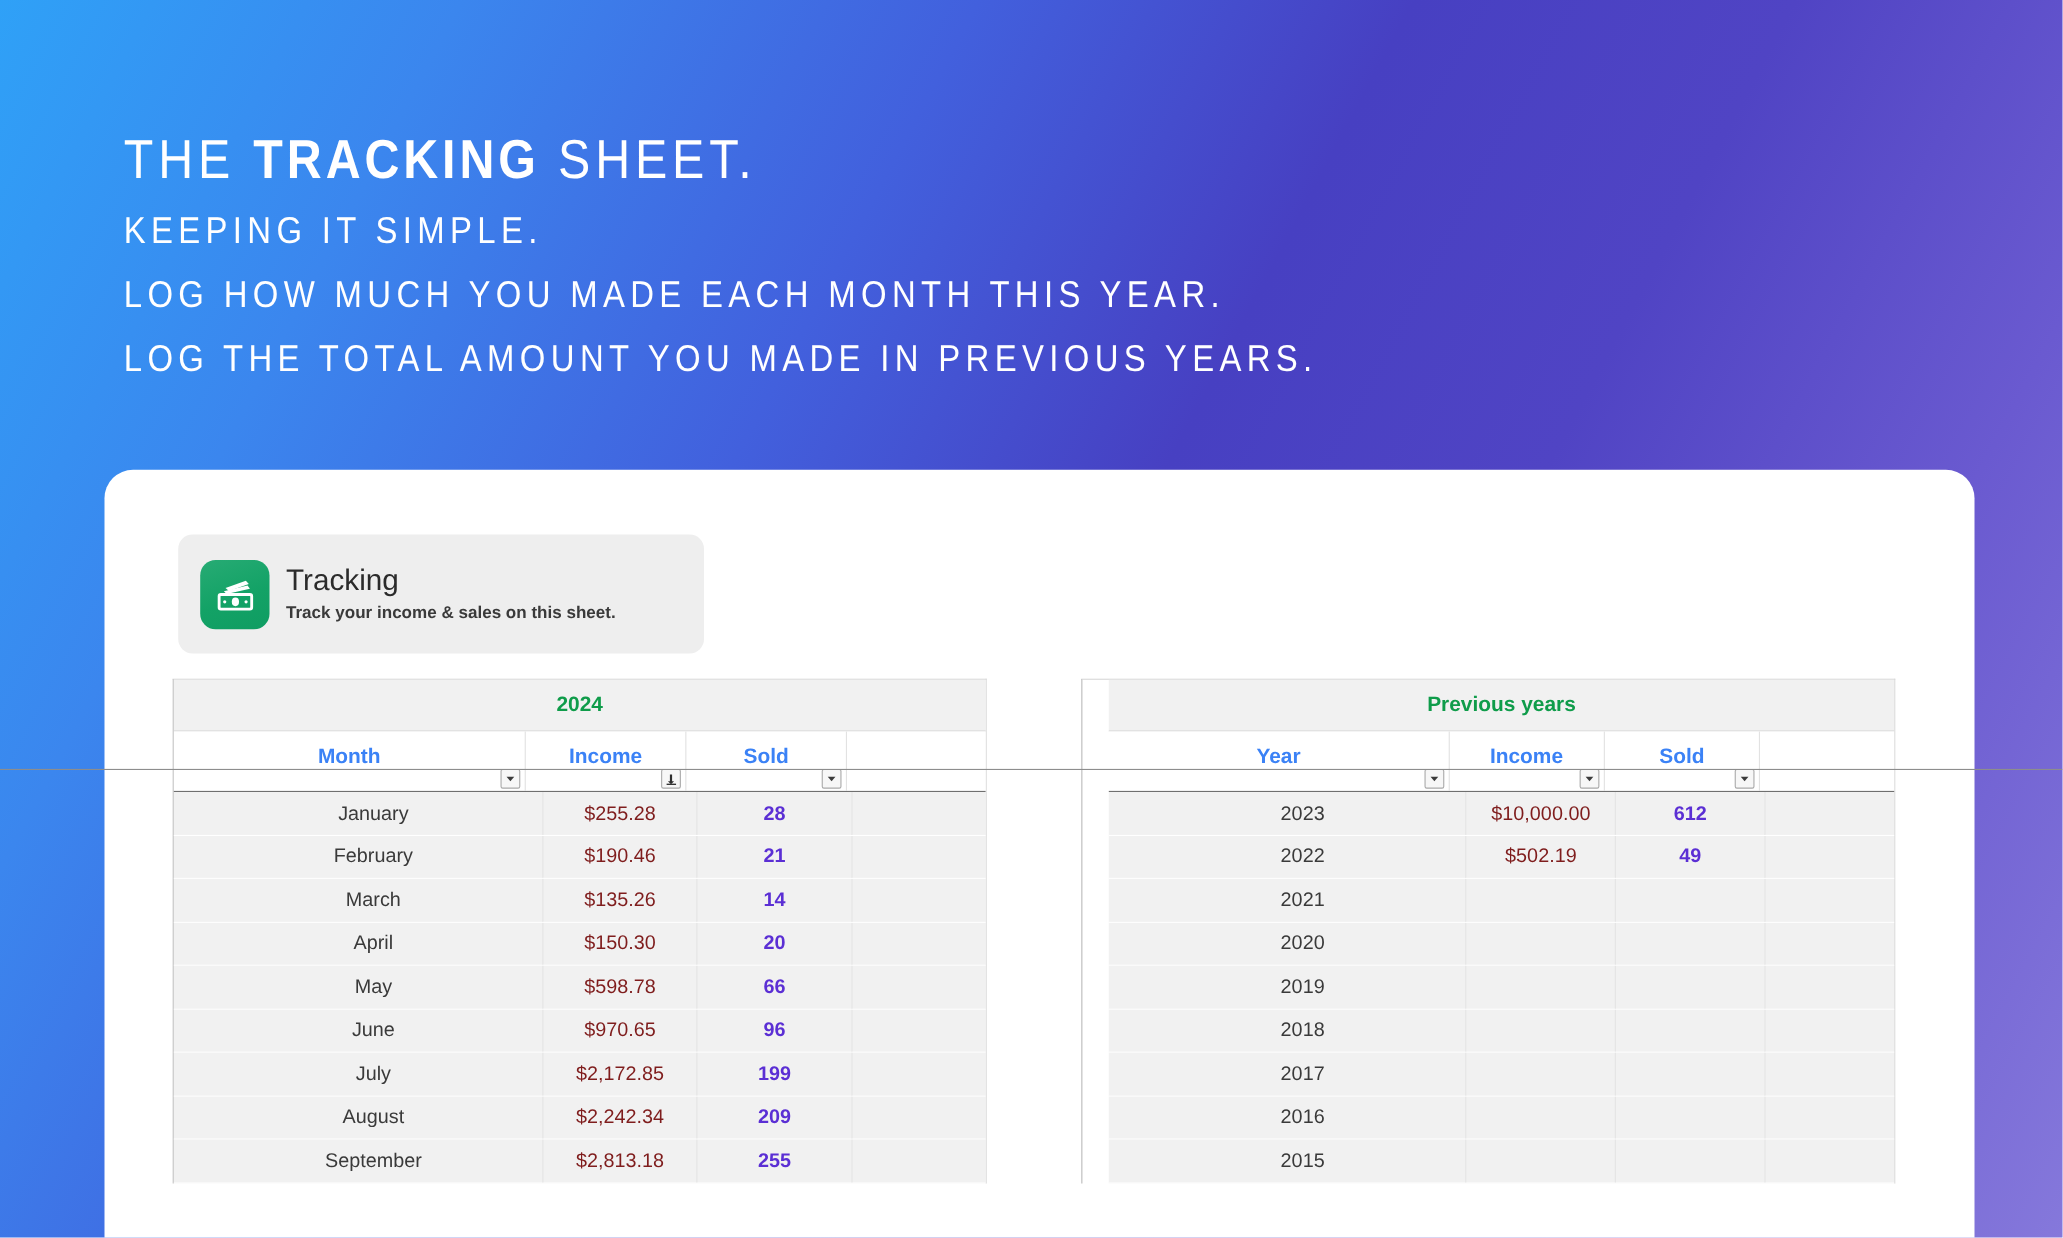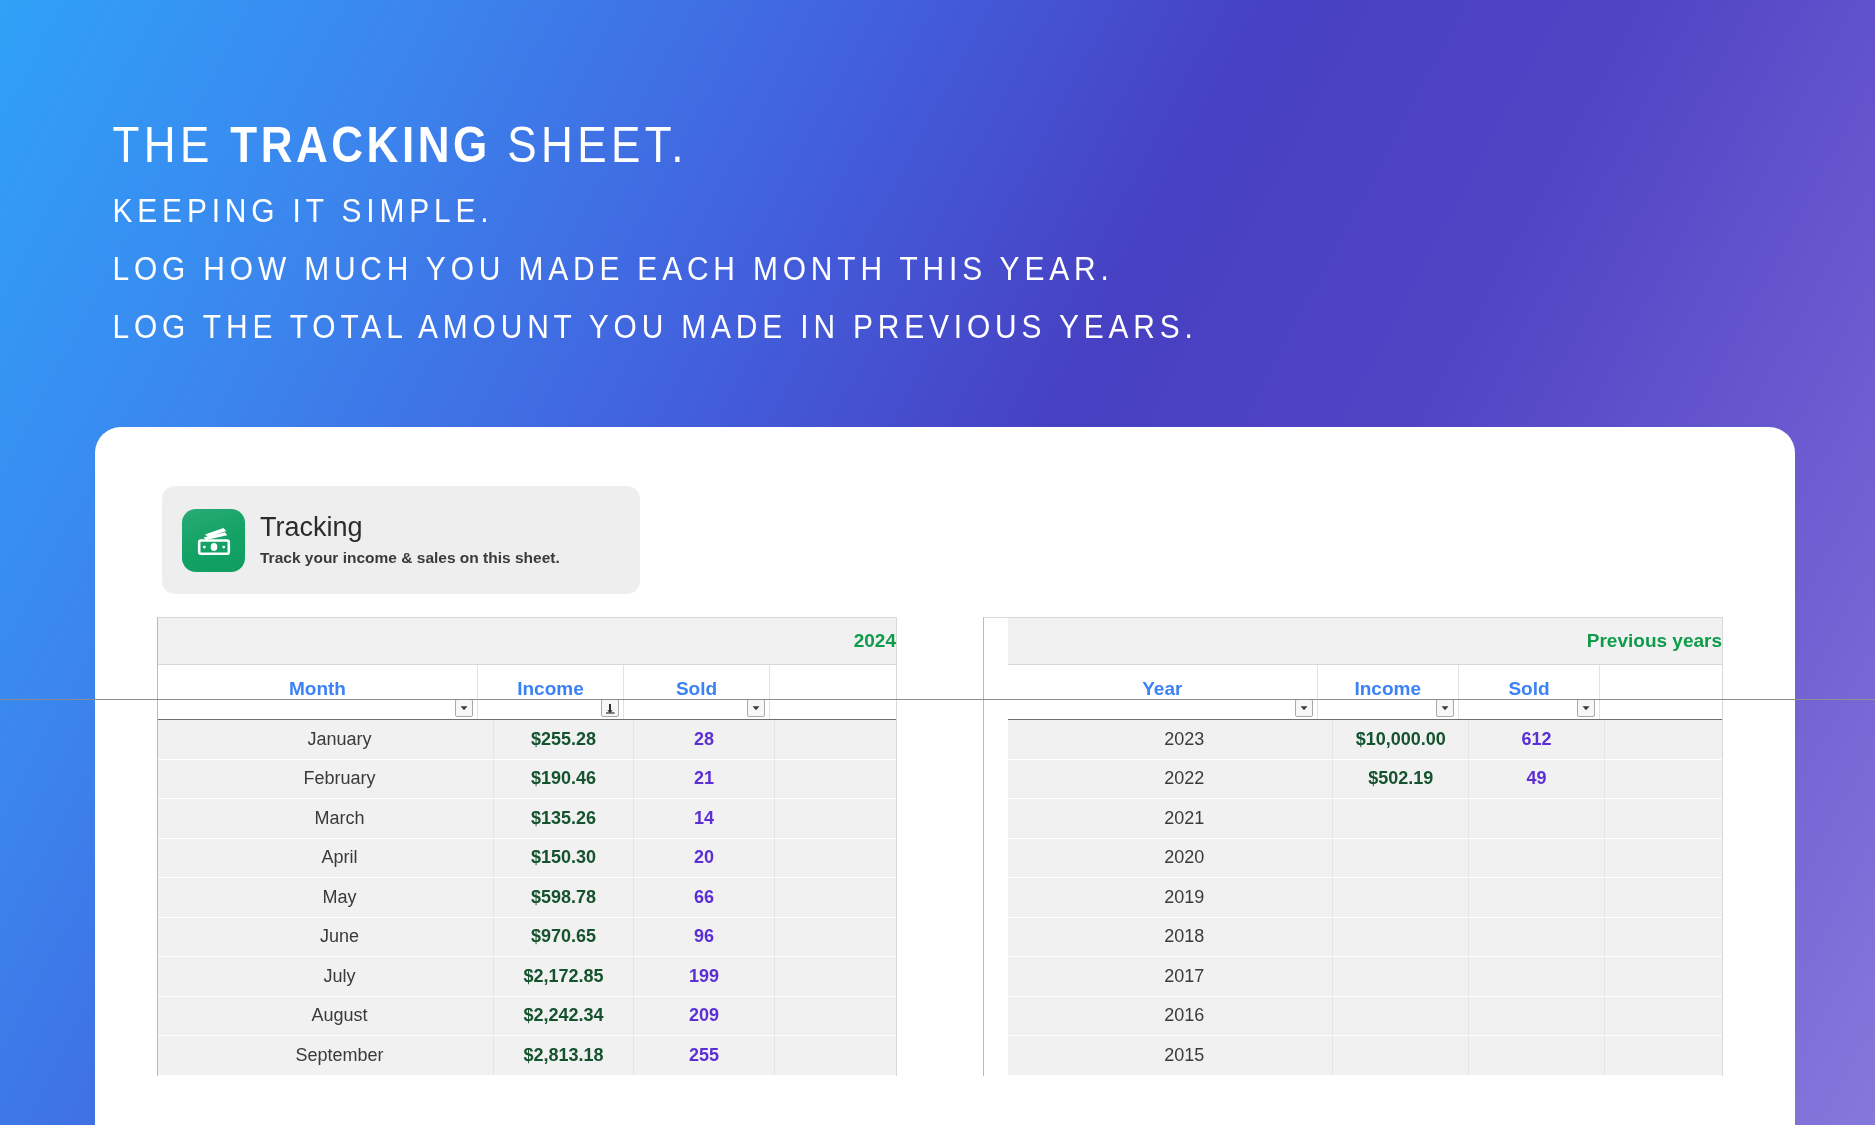--- a/index.html
+++ b/index.html
@@ -120,21 +120,21 @@
   }
   #sheet-left  { left: 157px; }
   #sheet-right { left: 983px; padding-left: 24px; }
 
   .sheet-title {
     height: 47px;
     background: #f1f1f1;
     border-bottom: 1px solid #d8d8d8;
     display: flex;
     align-items: center;
-    justify-content: flex-end;
+    justify-content: center;
     font-size: 19px;
     font-weight: bold;
     color: #0f9c4a;
   }
 
   .sheet-head {
     height: 55px;
     background: #ffffff;
     border-bottom: 1px solid #6f6f6f;
     display: flex;
@@ -178,21 +178,21 @@
     display: flex;
     align-items: center;
     justify-content: center;
     font-size: 18px;
     border-right: 1px solid #e4e4e4;
     overflow: hidden;
   }
   .row .cell:last-child { border-right: none; }
 
   .c-label  { color: #3a3a3a; font-weight: 400; margin-left: 28px; }
-  .c-income { color: #14532d; font-weight: bold; }
+  .c-income { color: #7f1d1d; font-weight: normal; }
   .c-sold   { color: #5b2fd4; font-weight: bold; }
 
   
   .col-a { width: 320px; }
   .col-b { width: 146px; }
   .col-c { width: 146px; }
   .col-pad { width: 126px; }
 
   
   .pane-line {

